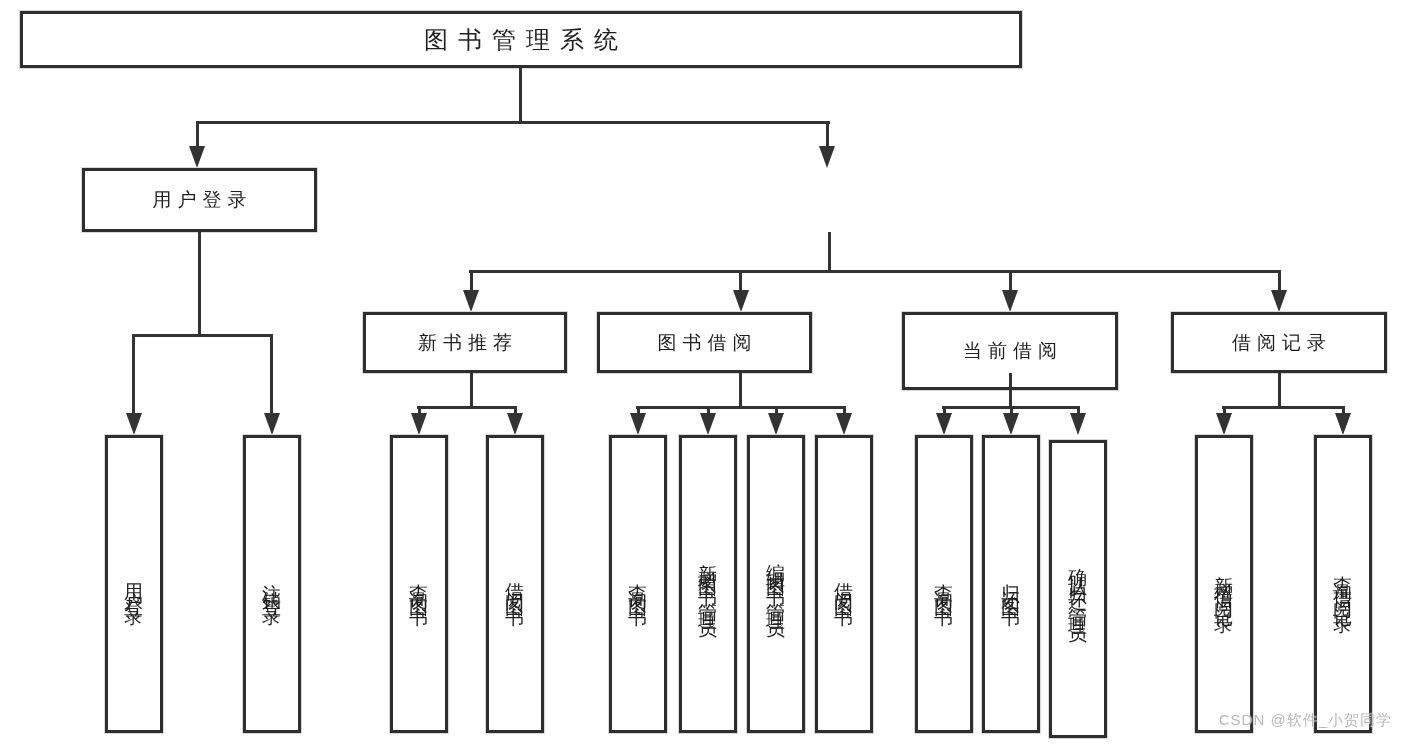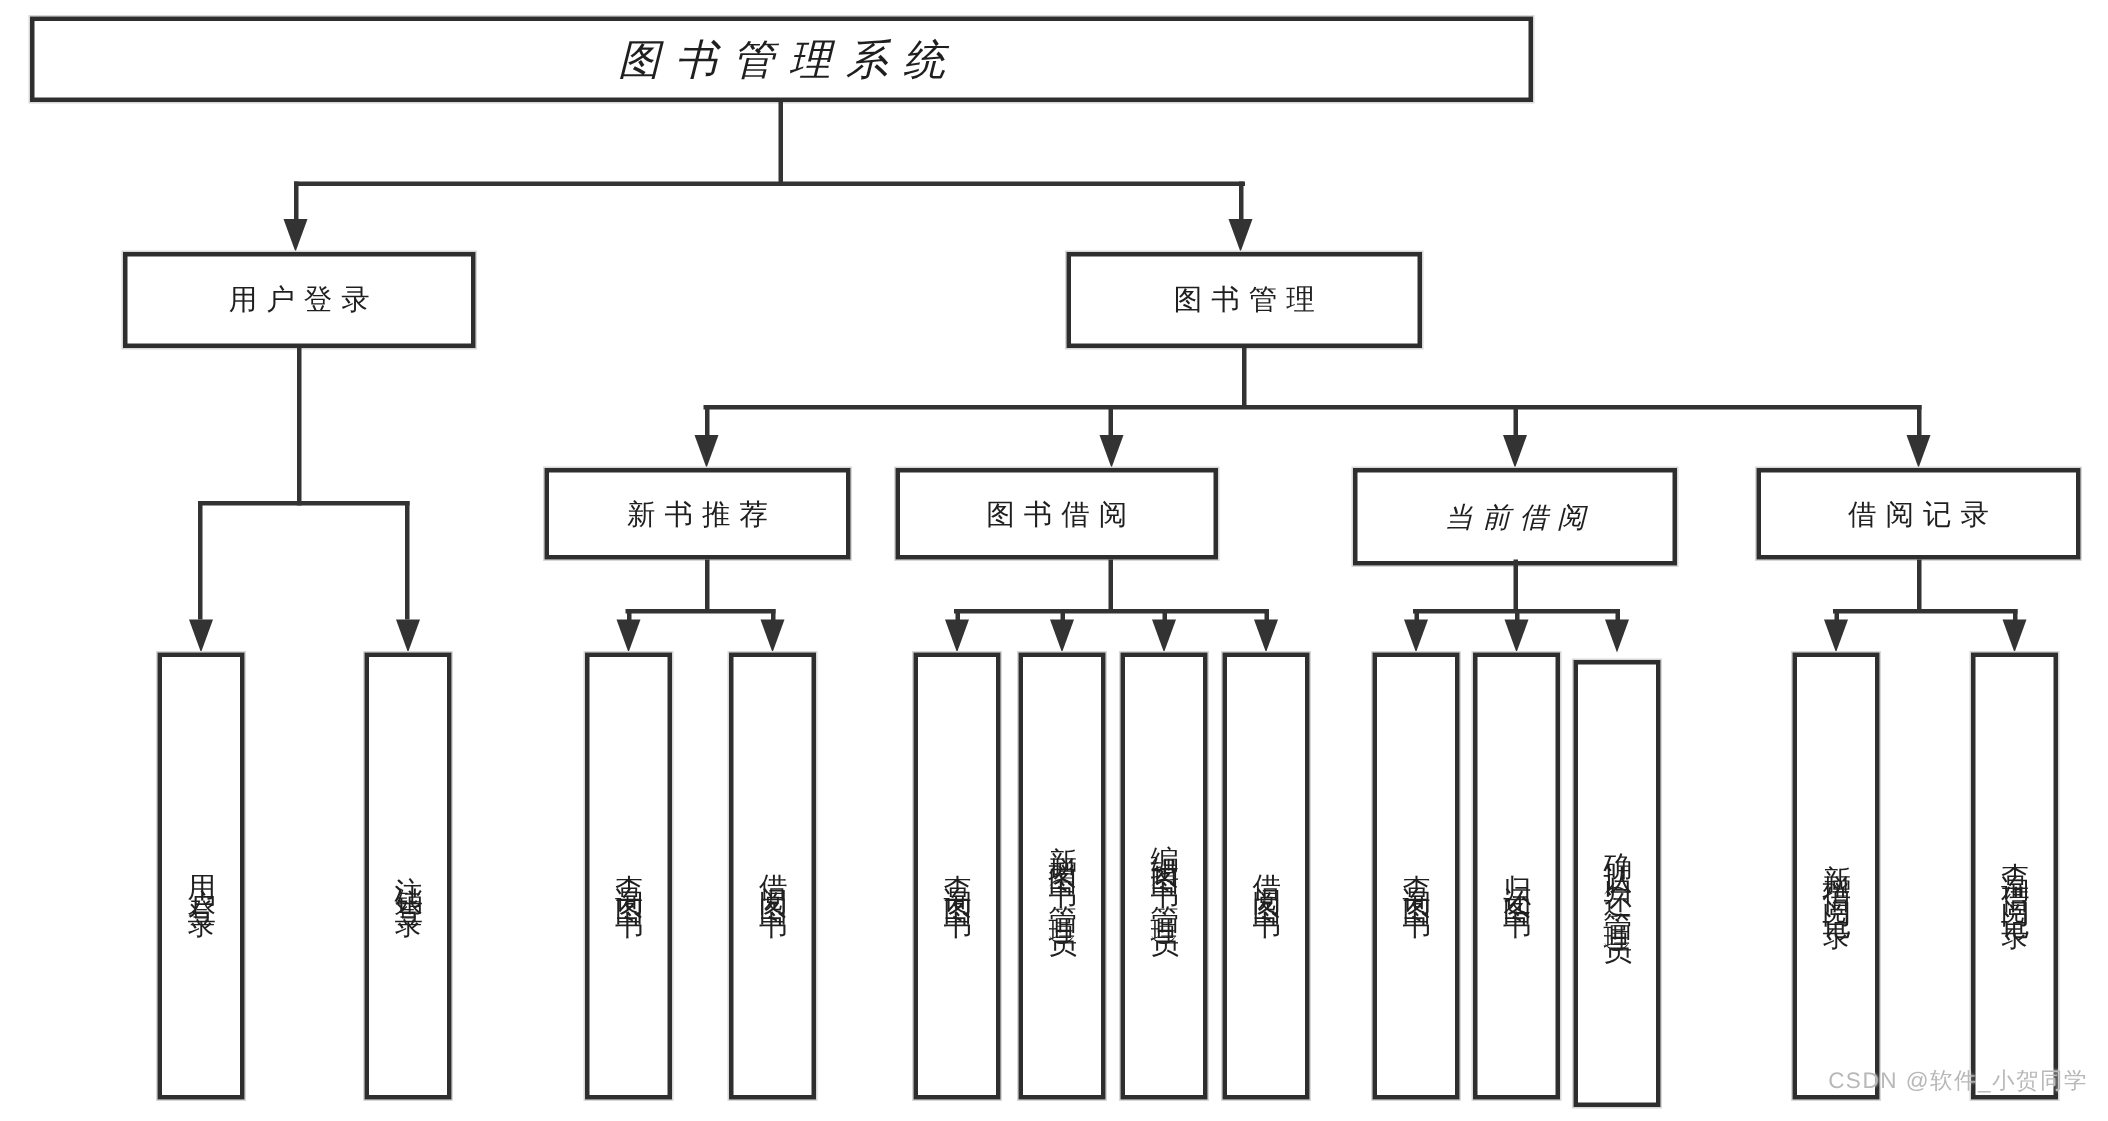--- a/index.html
+++ b/index.html
@@ -17,21 +17,21 @@
     border: 3px solid #2e2e2e;
     background: #ffffff;
     display: flex;
     align-items: center;
     justify-content: center;
     color: #1f1f1f;
     font-size: 19px;
     box-shadow: 0 0 0 1px #d8d8d8;
   }
   .hbox { letter-spacing: 6px; padding-left: 6px; }
-  .root-box { letter-spacing: 10px; padding-left: 10px; font-size: 28px; font-style: italic; }
+  .root-box { letter-spacing: 10px; padding-left: 10px; font-size: 24px; }
   .leaf {
     writing-mode: vertical-rl;
     text-orientation: mixed;
     letter-spacing: 8px;
     font-size: 19px;
     line-height: 1;
   }
   .vline, .hline { position: absolute; background: #333333; }
   .vline { width: 3px; }
   .hline { height: 3px; }
@@ -65,23 +65,20 @@
   <div class="vline" style="left:519px; top:68px; height:55px;"></div>
   <div class="hline" style="left:196px; top:121px; width:634px;"></div>
   <div class="vline" style="left:196px; top:121px; height:27px;"></div>
   <div class="arrow" style="left:189px; top:146px;"></div>
   <div class="vline" style="left:826px; top:121px; height:27px;"></div>
   <div class="arrow" style="left:819px; top:146px;"></div>
 
   <div class="box hbox" style="left:82px; top:168px; width:235px; height:64px;">
     <span>用户登录</span>
   </div>
-  <div class="box hbox" style="left:711px; top:168px; width:237px; height:64px;">
-    <span>图书管理</span>
-  </div>
 
   <div class="vline" style="left:198px; top:232px; height:105px;"></div>
   <div class="hline" style="left:132px; top:334px; width:141px;"></div>
   <div class="vline" style="left:132px; top:334px; height:79px;"></div>
   <div class="arrow" style="left:126px; top:413px;"></div>
   <div class="vline" style="left:270px; top:334px; height:79px;"></div>
   <div class="arrow" style="left:264px; top:413px;"></div>
 
   <div class="vline" style="left:828px; top:232px; height:40px;"></div>
   <div class="hline" style="left:469px; top:270px; width:812px;"></div>
@@ -93,21 +90,21 @@
   <div class="arrow" style="left:1002px; top:290px;"></div>
   <div class="vline" style="left:1278px; top:270px; height:22px;"></div>
   <div class="arrow" style="left:1271px; top:290px;"></div>
 
   <div class="box hbox" style="left:363px; top:312px; width:204px; height:61px;">
     <span>新书推荐</span>
   </div>
   <div class="box hbox" style="left:597px; top:312px; width:215px; height:61px;">
     <span>图书借阅</span>
   </div>
-  <div class="box hbox" style="left:902px; top:312px; width:216px; height:65px;font-style:italic;">
+  <div class="box hbox" style="left:902px; top:312px; width:216px; height:78px;">
     <span>当前借阅</span>
   </div>
   <div class="box hbox" style="left:1171px; top:312px; width:216px; height:61px;">
     <span>借阅记录</span>
   </div>
 
   <div class="vline" style="left:470px; top:373px; height:35px;"></div>
   <div class="hline" style="left:417px; top:406px; width:100px;"></div>
   <div class="vline" style="left:418px; top:406px; height:9px;"></div>
   <div class="arrow" style="left:411px; top:413px;"></div>

